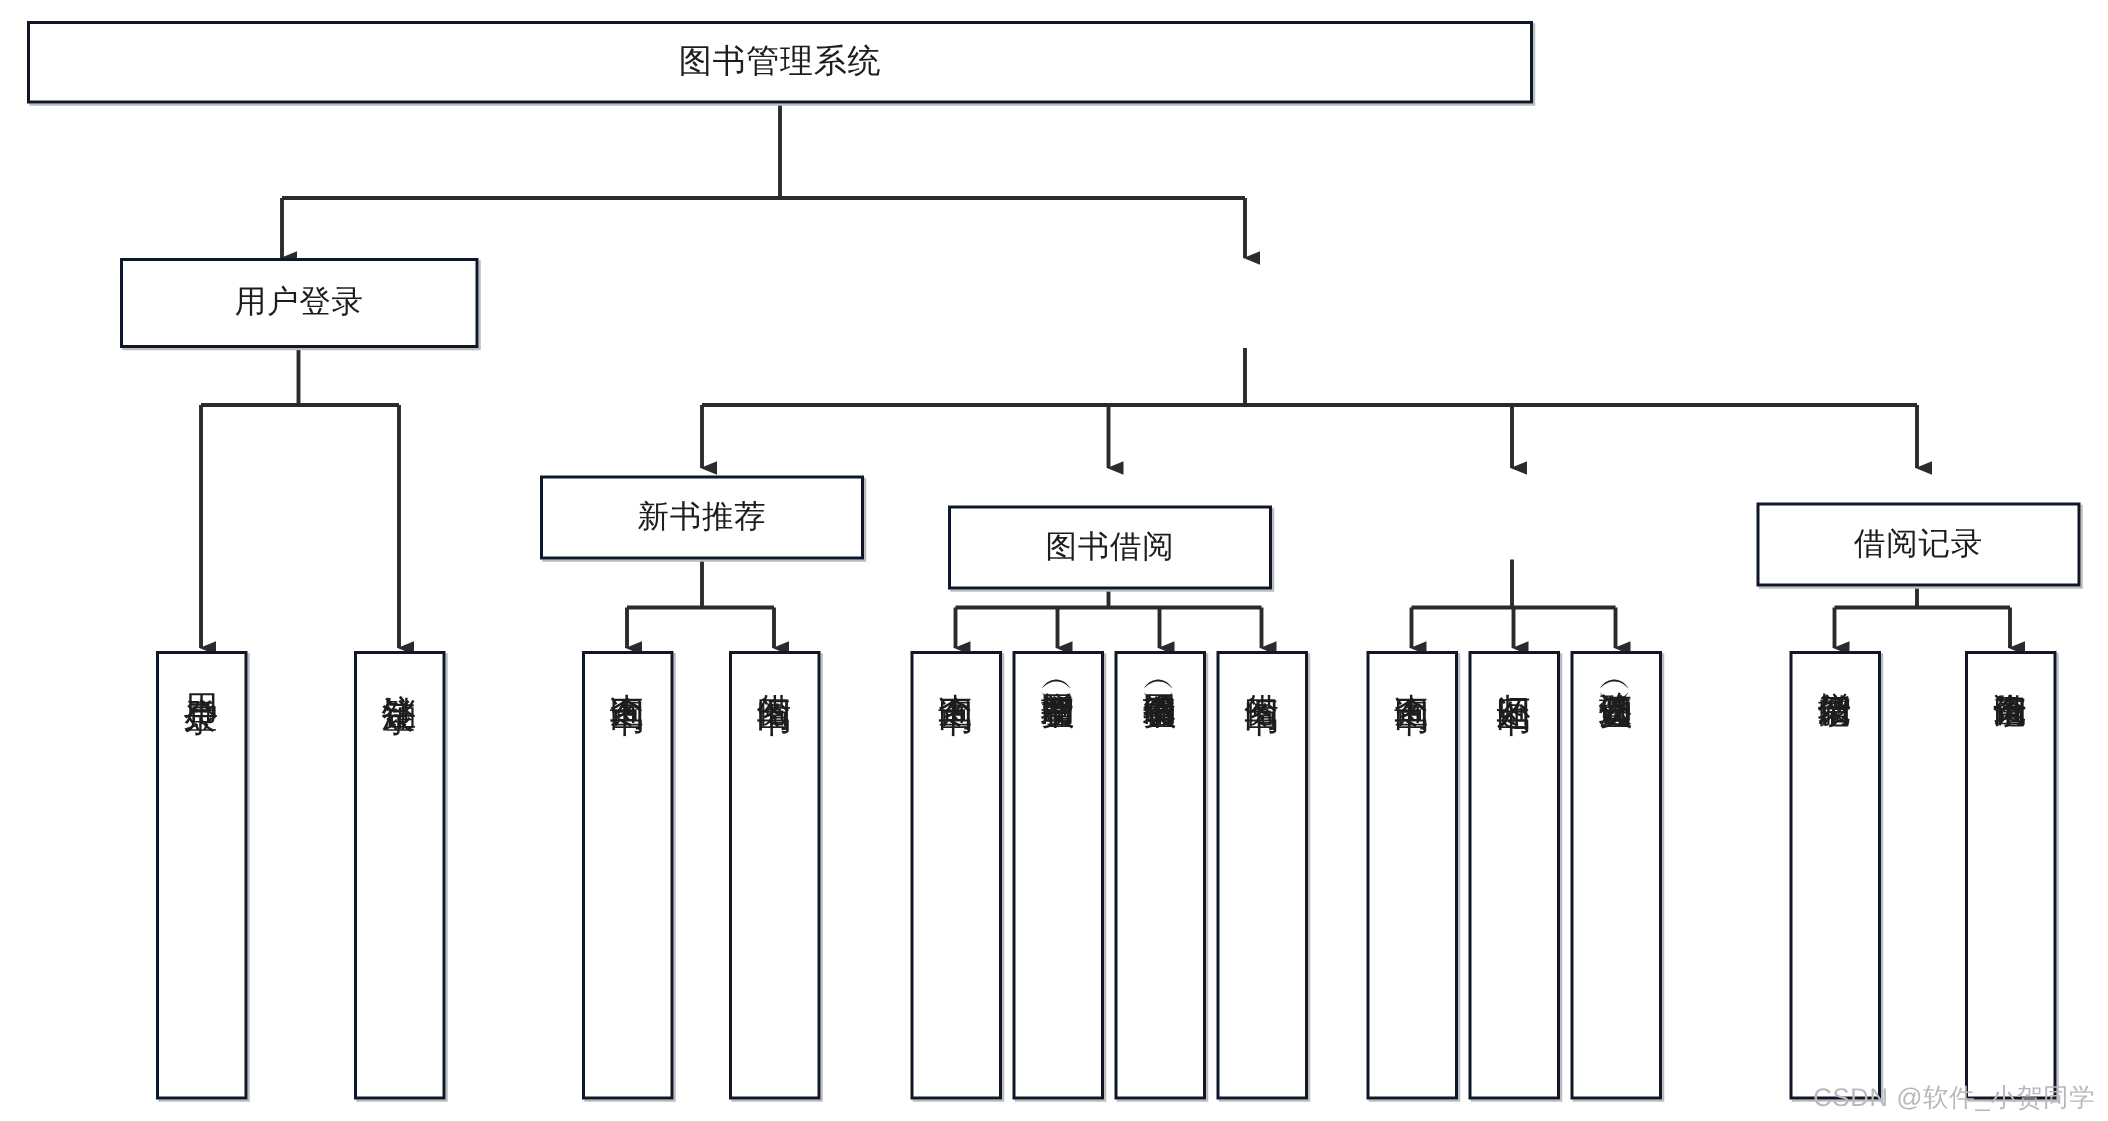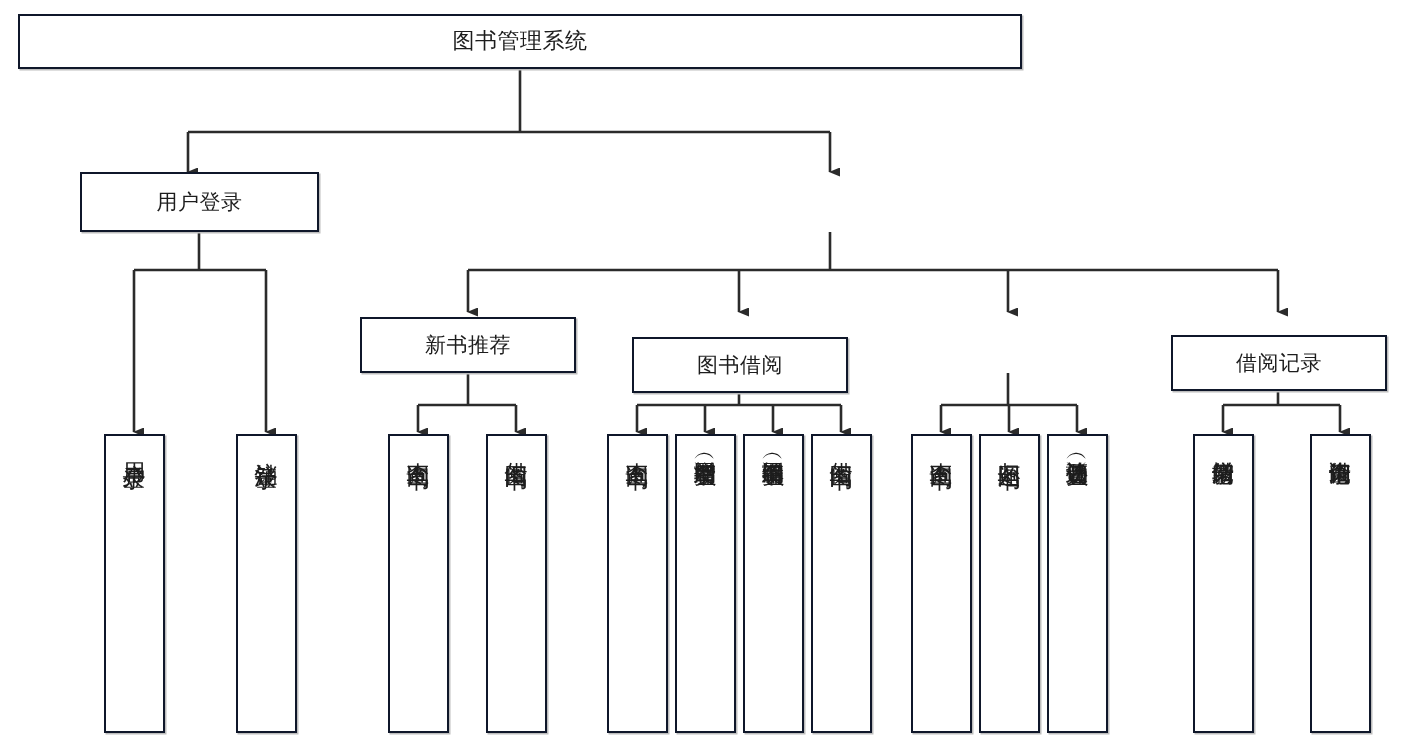--- a/index.html
+++ b/index.html
@@ -205,14 +205,15 @@
   </div>
 
   <div class="node vertical tall-text" style="left:1193px; top:434px; width:61px; height:299px;">
     <span class="node-label">新增借阅记录</span>
   </div>
 
   <div class="node vertical tall-text" style="left:1310px; top:434px; width:61px; height:299px;">
     <span class="node-label">查询借阅记录</span>
   </div>
 
+  <div id="watermark">CSDN @软件_小贺同学</div>
 
 </div>
 
 </body></html>

